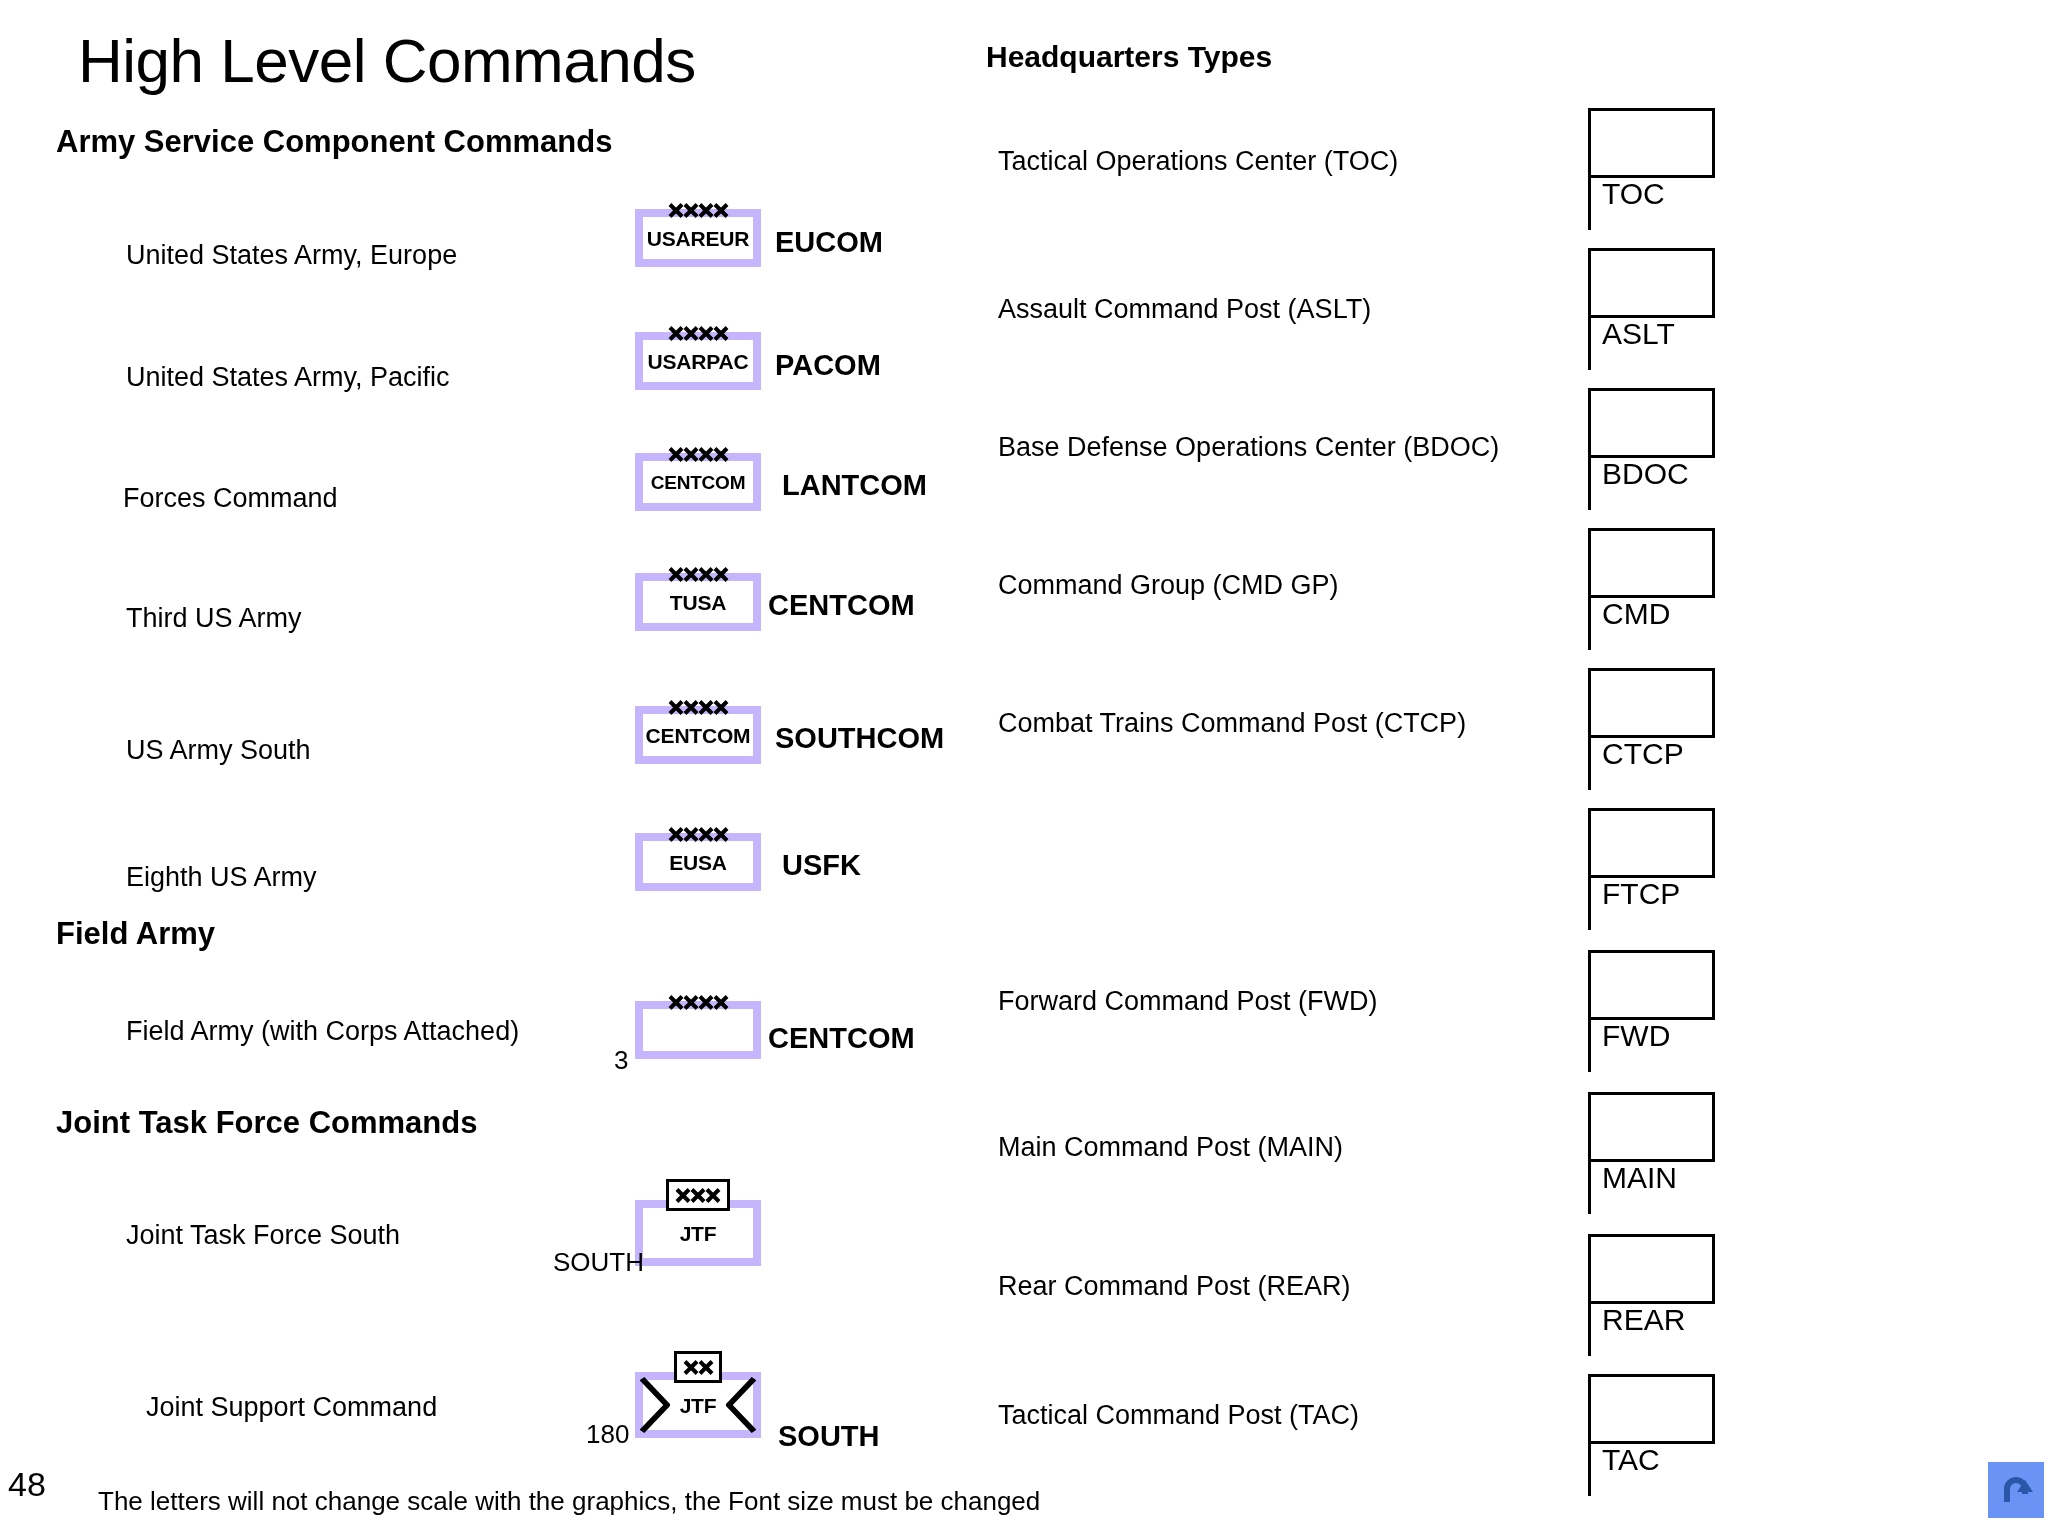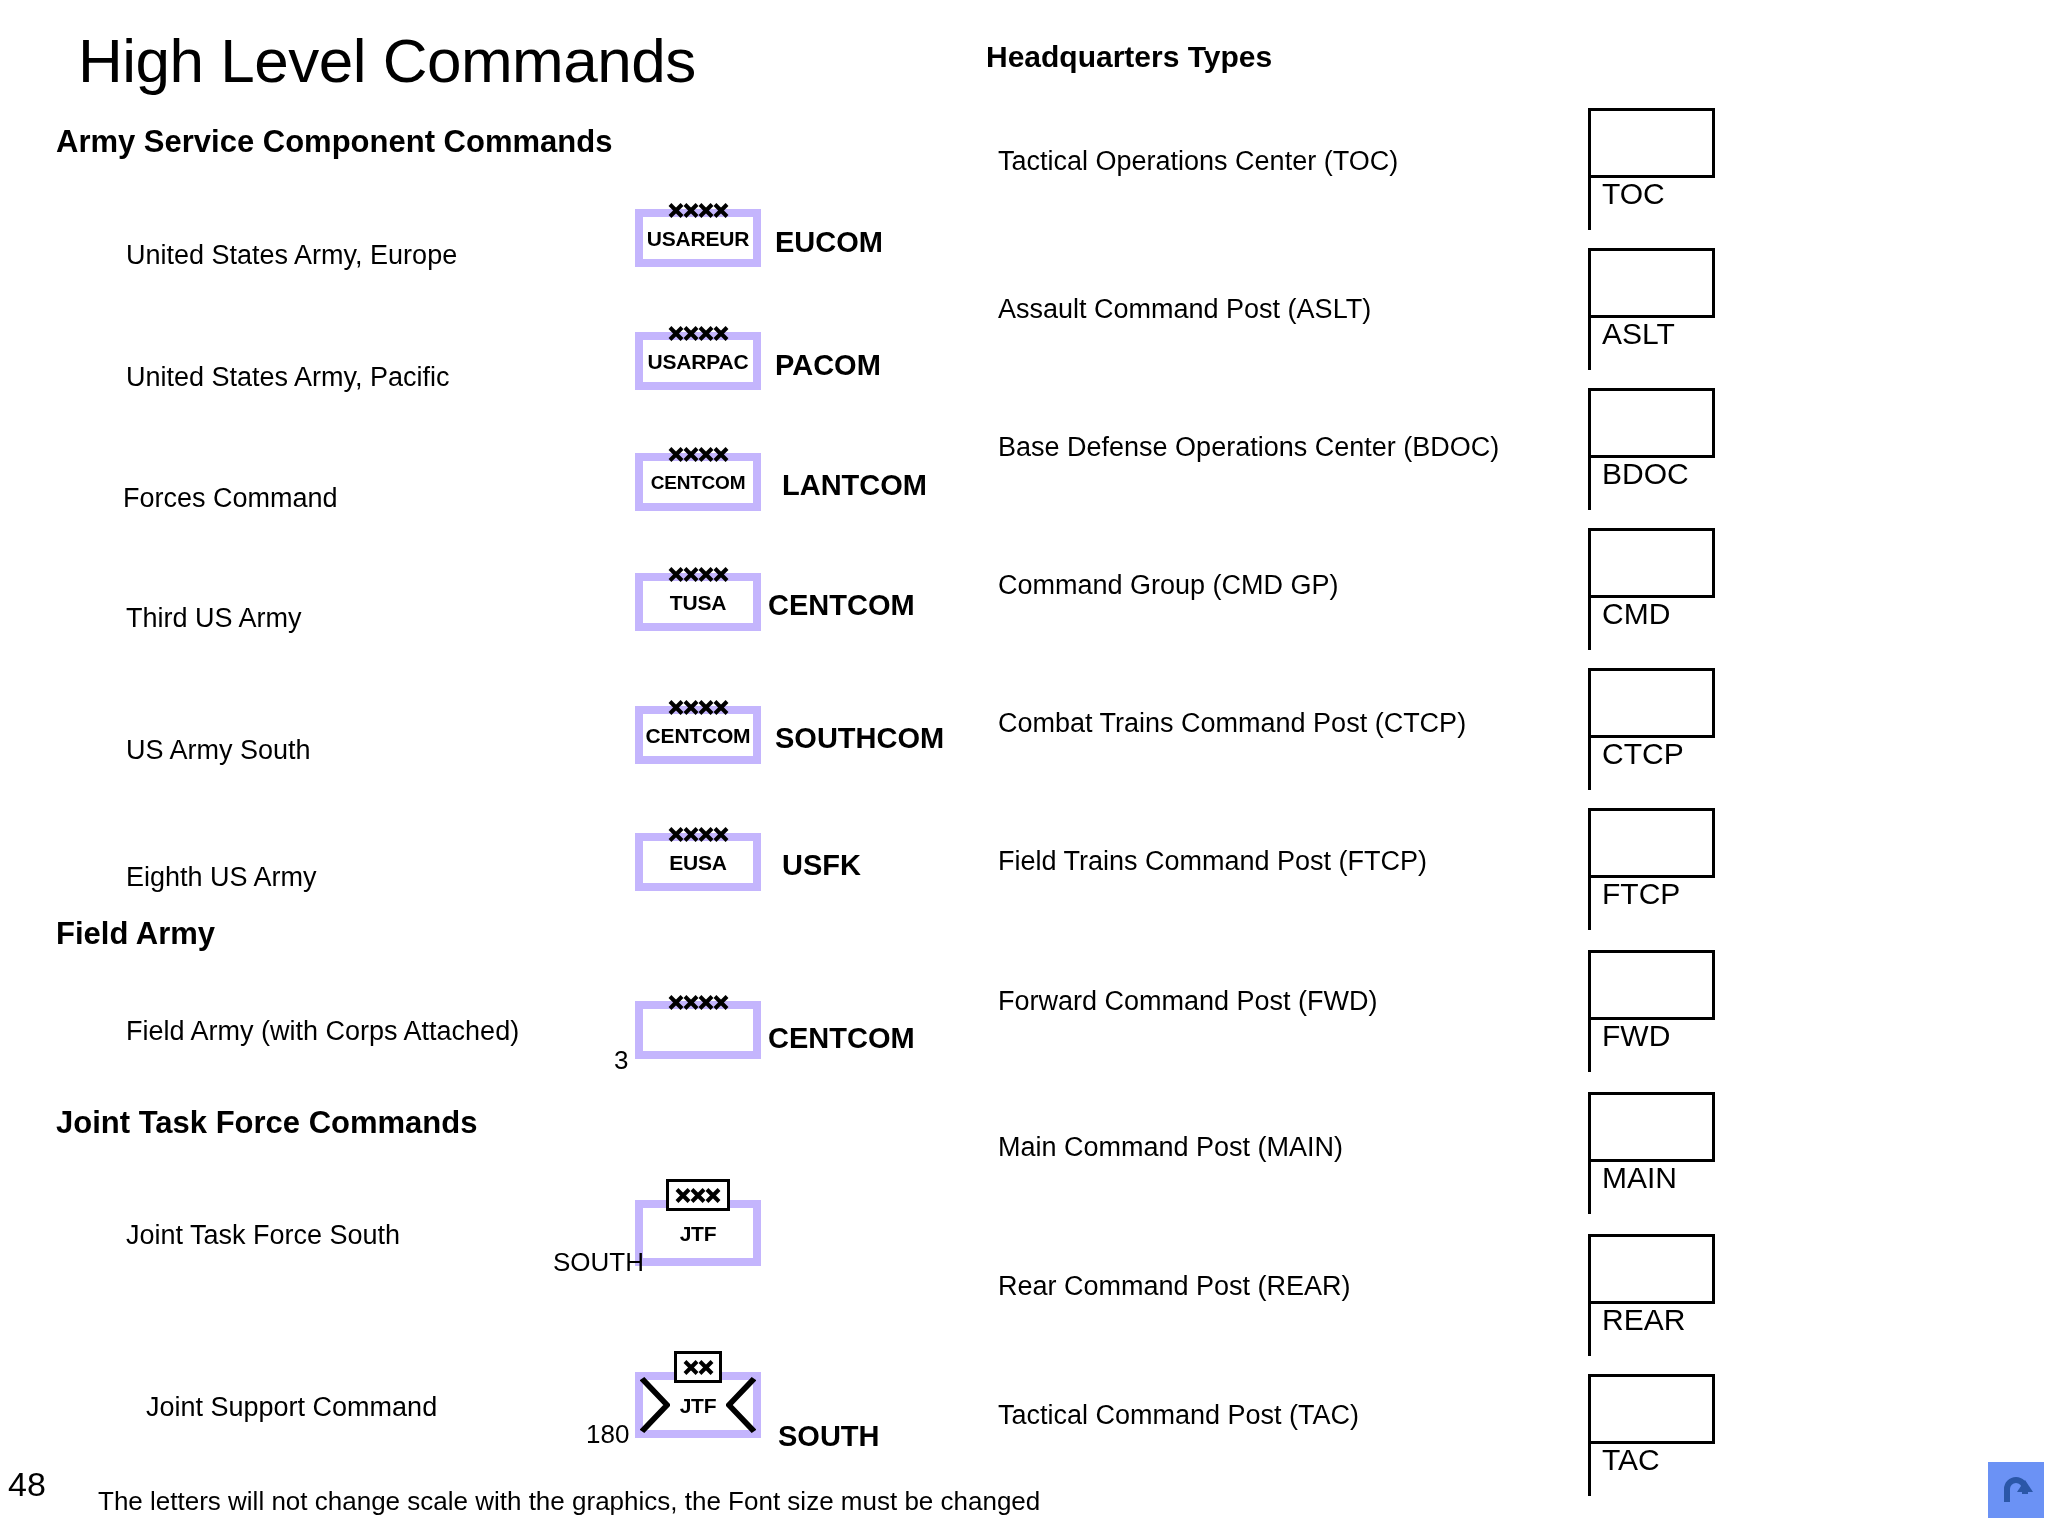--- a/index.html
+++ b/index.html
@@ -344,21 +344,20 @@
   <div class="uniq" style="left:586px; top:1419px;">180</div>
   <div class="cmd-name" style="left:778px; top:1420px;">SOUTH</div>
 
   <div class="col-head" style="left:986px; top:40px;">Headquarters Types</div>
 
   <div class="hq-label" style="left:998px; top:146px;">Tactical Operations Center (TOC)</div>
   <div class="hq-label" style="left:998px; top:294px;">Assault Command Post (ASLT)</div>
   <div class="hq-label" style="left:998px; top:432px;">Base Defense Operations Center (BDOC)</div>
   <div class="hq-label" style="left:998px; top:570px;">Command Group  (CMD GP)</div>
   <div class="hq-label" style="left:998px; top:708px;">Combat Trains Command Post (CTCP)</div>
-  <div class="hq-label" style="left:998px; top:846px;">Field Trains Command Post (FTCP)</div>
   <div class="hq-label" style="left:998px; top:986px;">Forward Command Post (FWD)</div>
   <div class="hq-label" style="left:998px; top:1132px;">Main Command Post (MAIN)</div>
   <div class="hq-label" style="left:998px; top:1271px;">Rear Command Post (REAR)</div>
   <div class="hq-label" style="left:998px; top:1400px;">Tactical Command Post (TAC)</div>
 
   <div class="hq-symbol" style="left:1588px; top:108px;">
     <div class="hq-box"></div>
     <div class="hq-staff"></div>
     <div class="hq-abbr">TOC</div>
   </div>

